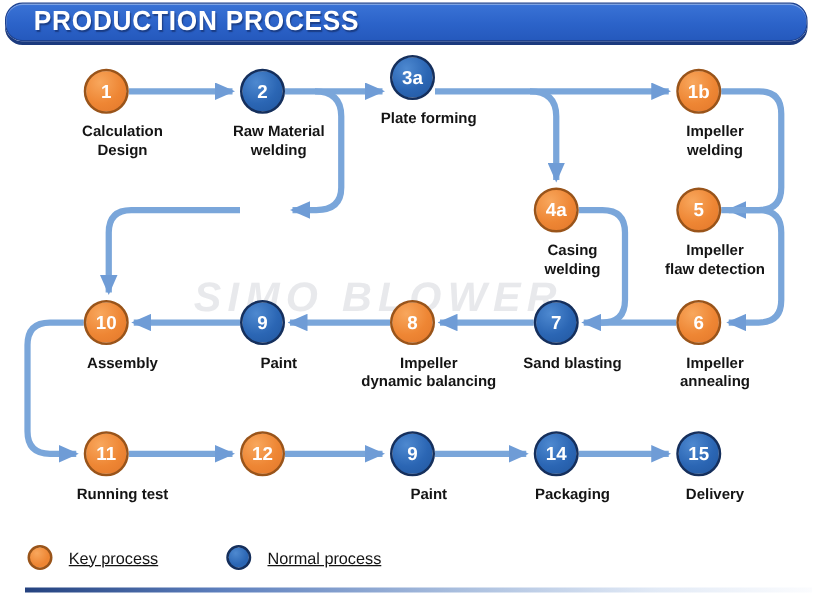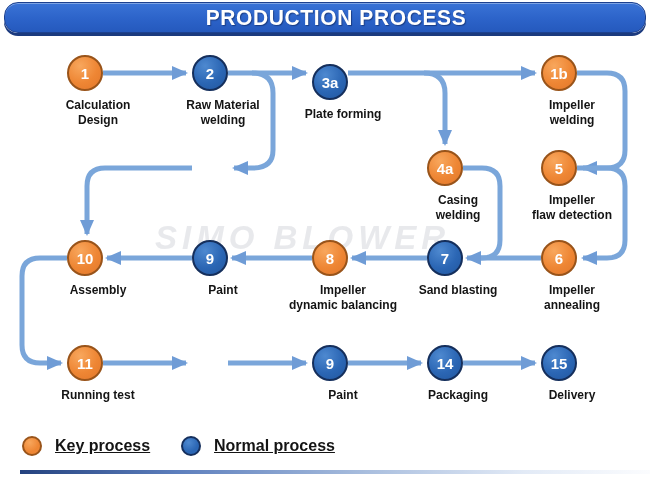--- a/index.html
+++ b/index.html
@@ -4,21 +4,21 @@
 <style>
   html,body{margin:0;padding:0;background:#fff;}
   #stage{position:relative;width:650px;height:477px;background:#ffffff;overflow:hidden;
          font-family:"Liberation Sans", sans-serif;}
 
   
   .header-bar{position:absolute;left:4px;top:2px;width:640px;height:29px;
     background:linear-gradient(180deg,#3a73d6 0%,#2c63c9 55%,#2559bd 100%);
     border:1px solid #1d418f;border-radius:14px;
     box-shadow:0 3px 0 #1b3a7e, inset 0 1px 0 rgba(255,255,255,.35);
-    display:flex;align-items:center;z-index:4;justify-content:center;}
+    display:flex;align-items:center;z-index:4;}
   .header-title{color:#ffffff;font-size:21px;font-weight:700;letter-spacing:.6px;
     padding-left:22px;text-shadow:1px 1px 1px rgba(10,25,70,.5);
     transform:scaleY(1.05);}
 
   
   .watermark{position:absolute;left:155px;top:219px;width:350px;z-index:1;
     font-size:33px;font-style:italic;font-weight:700;letter-spacing:5px;
     color:rgba(195,198,205,.38);text-shadow:1px 1px 0 #ffffff;
     text-align:left;white-space:nowrap;}
 
@@ -40,21 +40,21 @@
     text-align:center;line-height:15px;white-space:pre-line;margin-left:26px;}
 
   
   .legend{position:absolute;left:0;top:436px;width:650px;height:24px;z-index:3;}
   .legend-item{position:absolute;display:flex;align-items:center;}
   .legend-item.key{left:22px;}
   .legend-item.normal{left:181px;text-align:center;}
   .legend-dot{width:20px;height:20px;border-radius:50%;box-sizing:border-box;margin-right:13px;}
   .legend-dot.orange{background:radial-gradient(circle at 35% 28%,#f8a75d,#ee8634 60%);border:2px solid #99541a;}
   .legend-dot.blue{background:radial-gradient(circle at 35% 28%,#4e89d0,#2b66b4 60%);border:2px solid #152f5c;}
-  .legend-label{font-size:16px;font-weight:700;color:#141414;text-decoration:underline;}
+  .legend-label{font-size:13px;font-weight:400;color:#141414;text-decoration:underline;}
 
   
   .bottom-rule{position:absolute;left:20px;top:470px;width:630px;height:4px;z-index:3;
     background:linear-gradient(90deg,#24427f 0%,#5d7fbd 25%,#a9bede 55%,#e2eaf6 80%,#fbfcfe 100%);}
 </style>
 </head>
 <body>
 
 <div id="stage">
 
@@ -93,21 +93,21 @@
   <div class="node key" style="left:15px;top:55px">
     <div class="circle">1</div>
     <div class="nlabel">Calculation
 Design</div>
   </div>
   <div class="node normal" style="left:140px;top:55px">
     <div class="circle">2</div>
     <div class="nlabel">Raw Material
 welding</div>
   </div>
-  <div class="node normal" style="left:260px;top:64px">
+  <div class="node normal" style="left:260px;top:44px">
     <div class="circle">3a</div>
     <div class="nlabel">Plate forming</div>
   </div>
   <div class="node key" style="left:489px;top:55px">
     <div class="circle">1b</div>
     <div class="nlabel">Impeller
 welding</div>
   </div>
 
   <div class="node key" style="left:375px;top:150px">
@@ -142,20 +142,21 @@
     <div class="circle">6</div>
     <div class="nlabel">Impeller
 annealing</div>
   </div>
 
   <div class="node key" style="left:15px;top:345px">
     <div class="circle">11</div>
     <div class="nlabel">Running test</div>
   </div>
   <div class="node key" style="left:140px;top:345px">
+    <div class="circle">12</div>
   </div>
   <div class="node normal" style="left:260px;top:345px">
     <div class="circle">9</div>
     <div class="nlabel">Paint</div>
   </div>
   <div class="node normal" style="left:375px;top:345px">
     <div class="circle">14</div>
     <div class="nlabel">Packaging</div>
   </div>
   <div class="node normal" style="left:489px;top:345px">

